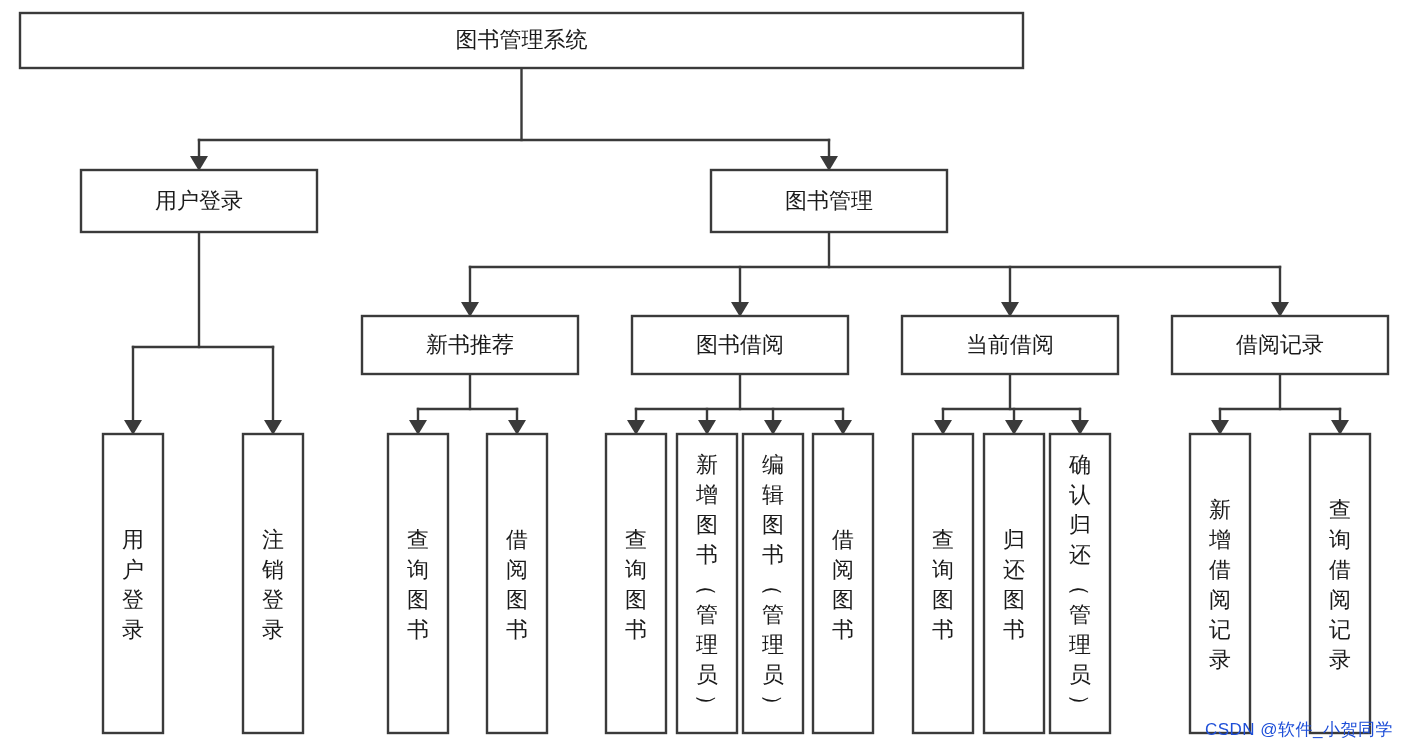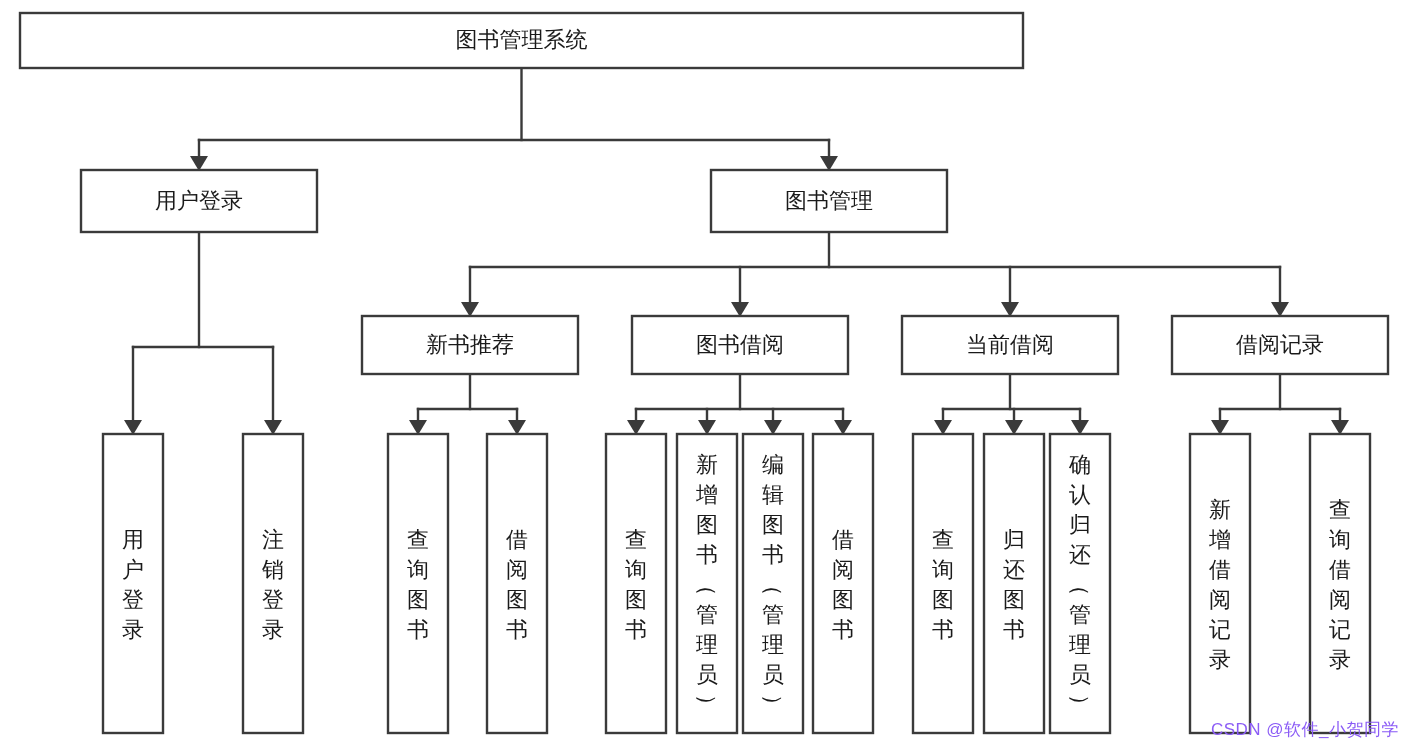--- a/index.html
+++ b/index.html
@@ -49,25 +49,25 @@
     dominant-baseline: middle;
   }
   .node-label-vertical {
     font-family: "Liberation Sans", "DejaVu Sans", sans-serif;
     fill: #1a1a1a;
     font-size: 22px;
     text-anchor: middle;
   }
   .watermark {
     position: absolute;
-    right: 6px;
+    right: 12px;
     bottom: 6px;
     font-family: "Liberation Sans", "DejaVu Sans", sans-serif;
     font-size: 17px;
-    color: #8b5cf6;
+    color: #1d4ed8;
     letter-spacing: 0.5px;
     white-space: nowrap;
     user-select: none;
     text-align: right;
   }
 </style>
 </head>
 <body>
 
 <div id="diagram-root">

